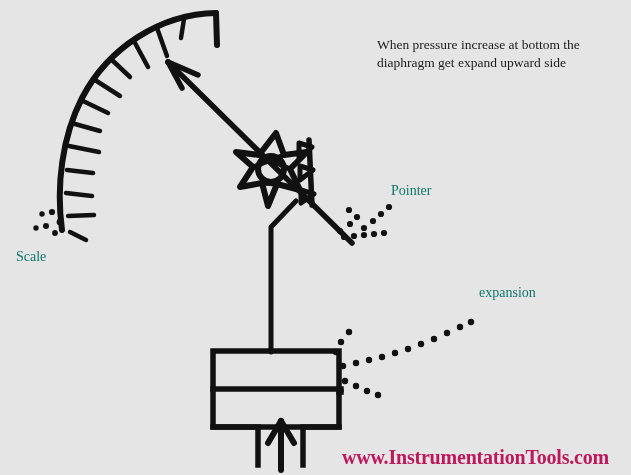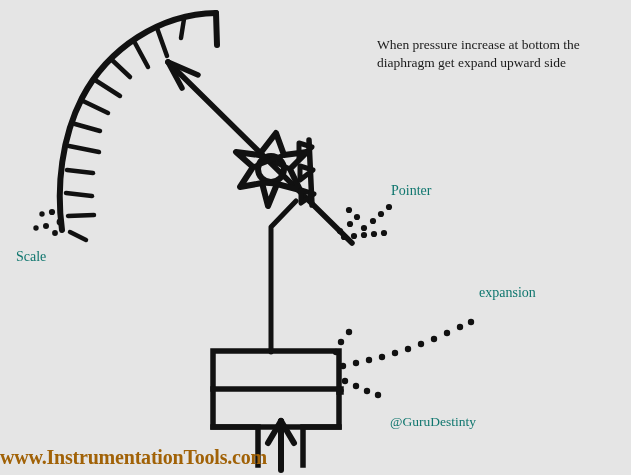--- a/index.html
+++ b/index.html
@@ -44,27 +44,28 @@
     white-space: nowrap;
   }
   #label-pointer  { left: 391px; top: 183px; }
   #label-scale    { left: 16px;  top: 249px; }
   #label-diaphragm{ left: 479px; top: 285px; }
   #label-credit   { left: 390px; top: 414px; font-size: 13.5px; }
 
   #watermark {
     position: absolute;
     left: 0;
-    right: 8px;
+    right: 22px;
     top: 446px;
+    text-align: right;
     font-family: "Liberation Serif", "DejaVu Serif", serif;
     font-weight: bold;
     font-size: 20px;
     letter-spacing: -0.2px;
-    color: #a16207;
+    color: #be185d;
     white-space: nowrap;
   }
 </style>
 </head>
 <body>
 
 <div id="canvas">
 
   <svg id="diagram-svg" viewBox="0 0 631 475" xmlns="http://www.w3.org/2000/svg">
 
@@ -198,17 +199,16 @@
   <div class="note-block" id="note-1">When pressure increase at bottom the
 diaphragm get expand upward side</div>
 
 
   <div class="part-label" id="label-pointer">Pointer</div>
 
   <div class="part-label" id="label-scale">Scale</div>
 
   <div class="part-label" id="label-diaphragm">expansion</div>
 
-  <div class="part-label" id="label-credit">@GuruDestinty</div>
 
   <div id="watermark">www.InstrumentationTools.com</div>
 
 </div>
 
 </body></html>

